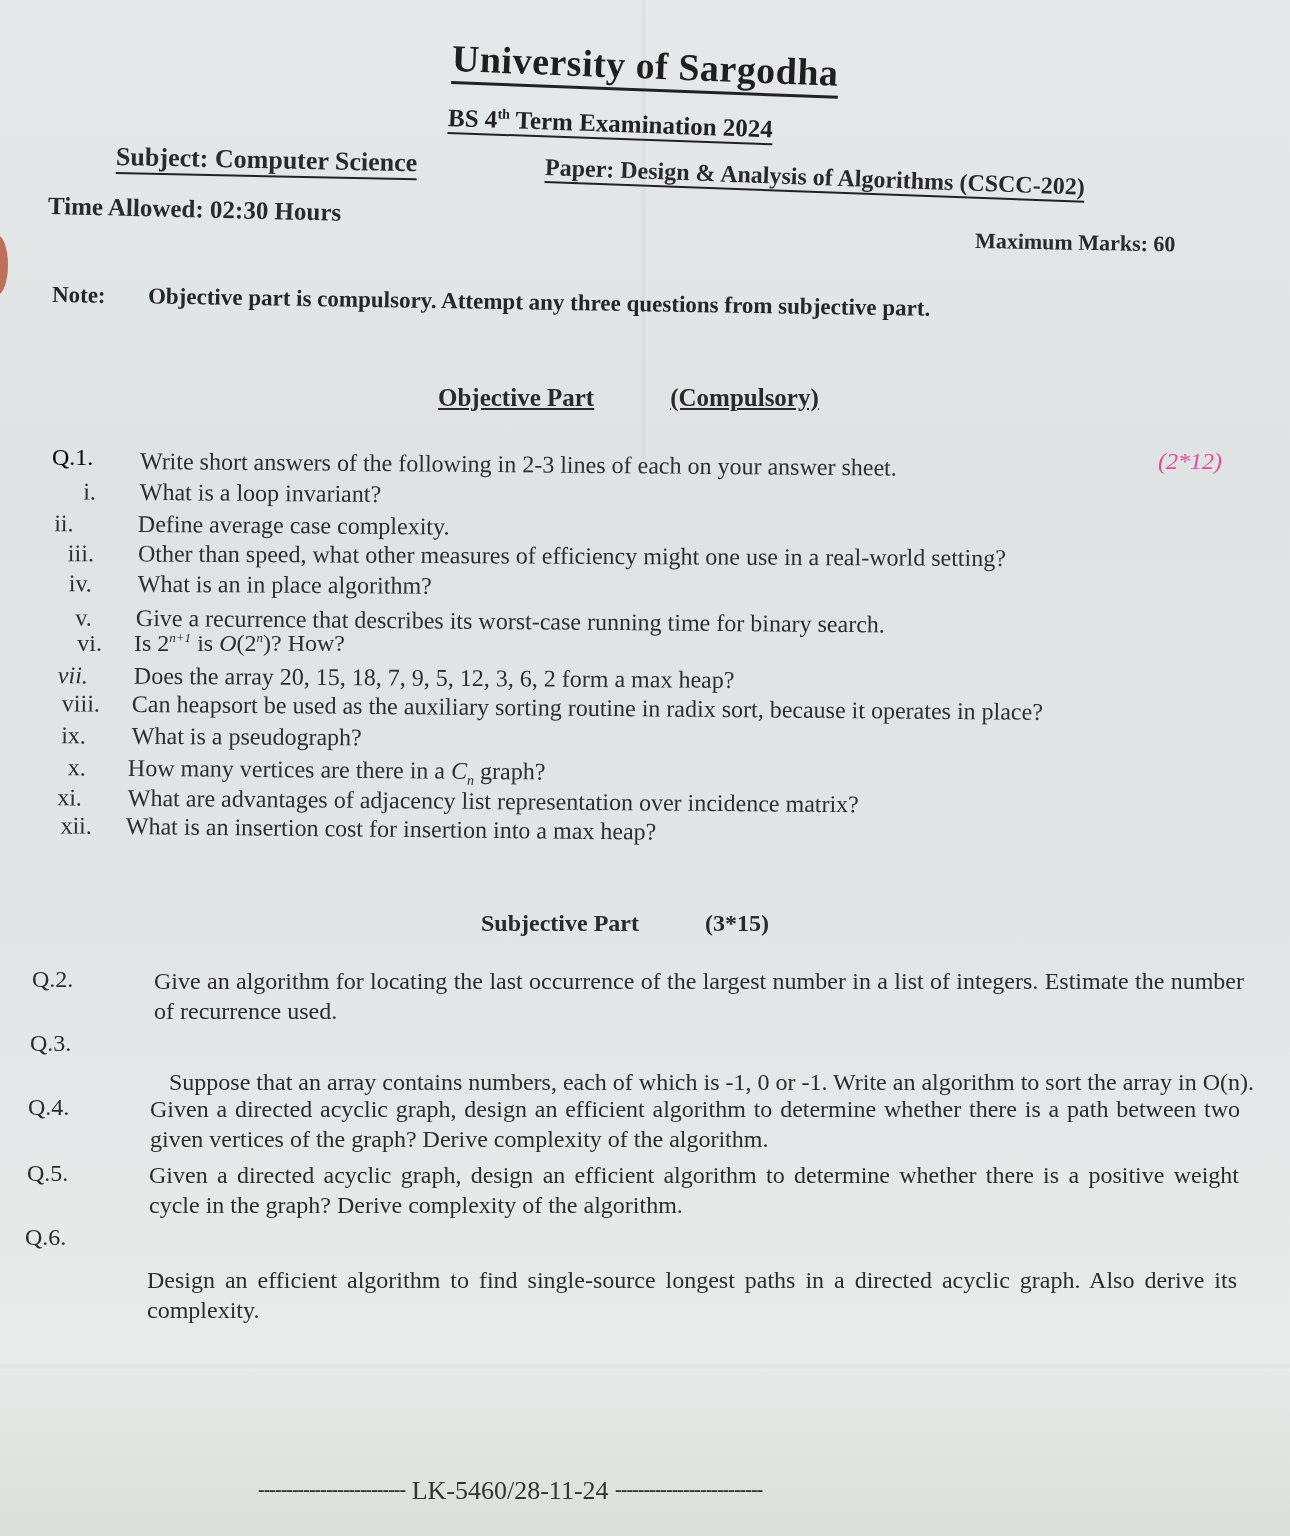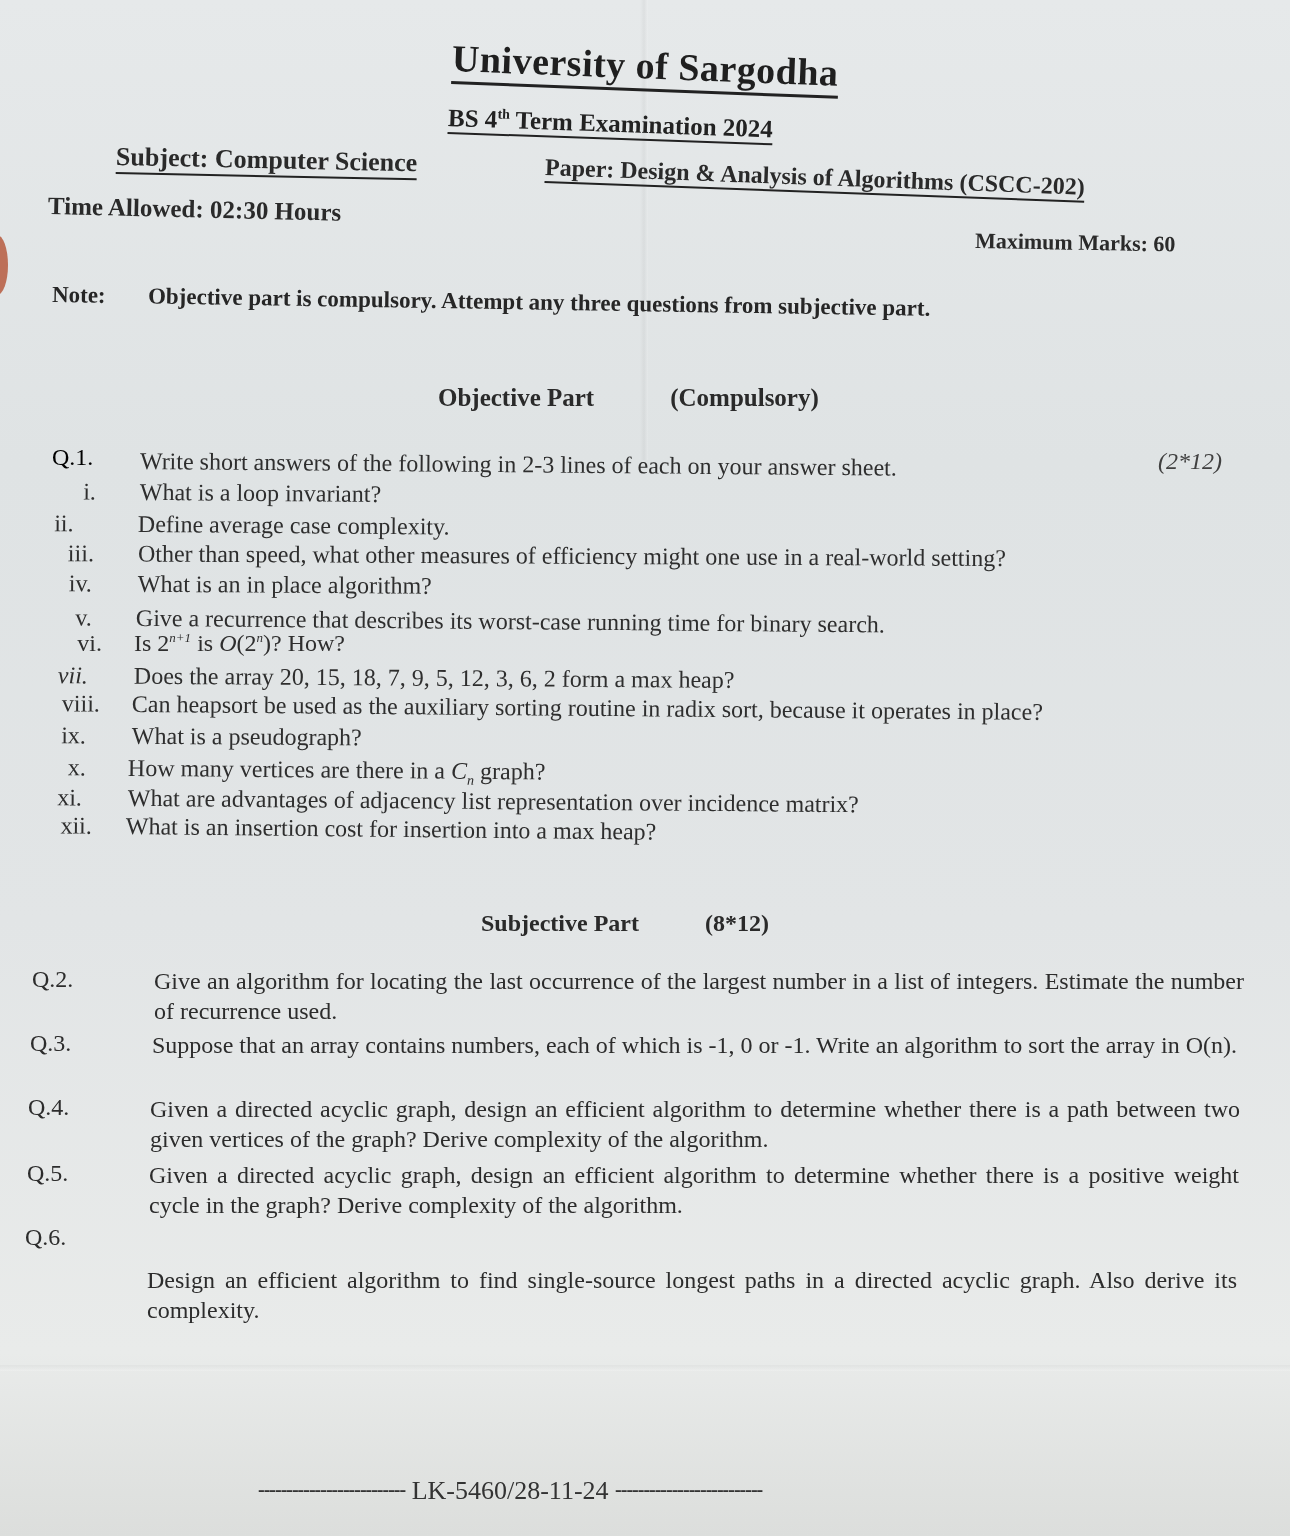--- a/index.html
+++ b/index.html
@@ -71,28 +71,28 @@
   }
   .note {
     left: 52px; top: 282px;
     font-size: 23px; font-weight: bold; color: #262626;
     transform: rotate(0.9deg); transform-origin: left center;
   }
   .note .note-label { display: inline-block; width: 96px; }
 
   .obj-heading {
     left: 438px; top: 384px;
-    font-size: 25px; color: #2a2a2a; font-weight: bold;
+    font-size: 25px; color: #2a2a2a; font-weight: bold; text-decoration: underline;
   }
   .obj-heading .sep { display: inline-block; width: 76px; }
 
   .q1-row { font-size: 24px; color: #2e2e2e; }
   .q1-num { left: 52px; top: 444px; font-size: 24px; color: #000000; }
   .q1-text { left: 140px; top: 448px; transform: rotate(0.5deg); transform-origin: left center; }
-  .q1-marks { left: 1158px; top: 448px; font-size: 24px; font-style: italic; color: #404040; }
+  .q1-marks { left: 1158px; top: 448px; font-size: 24px; font-style: italic; color: #ec4899; }
 
   .sub-list { position: absolute; left: 0; top: 0; }
   .sub-item { position: absolute; white-space: nowrap; font-size: 24px; color: #2e2e2e; }
   .sub-item .rn { position: absolute; text-align: right; width: 60px; }
   .sub-item .tx { position: absolute; }
 
   .subj-heading {
     left: 481px; top: 910px;
     font-size: 24px; color: #2a2a2a; font-weight: bold;
   }
@@ -184,30 +184,30 @@
     <span class="rn" style="left:0;">xi.</span>
     <span class="tx" style="left:106px;">What are advantages of adjacency list representation over incidence matrix?</span>
   </div>
   <div class="sub-item" style="left:20px;top:812px;transform:rotate(0.6deg);transform-origin:left center;">
     <span class="rn" style="left:12px;">xii.</span>
     <span class="tx" style="left:106px;">What is an insertion cost for insertion into a max heap?</span>
   </div>
 </div>
 
 <div class="abs subj-heading">
-  <span>Subjective Part</span><span class="sep"></span><span>(8*12)</span>
+  <span>Subjective Part</span><span class="sep"></span><span>(3*15)</span>
 </div>
 
 <div class="sq" style="left:32px;top:966px;">
   <span class="qn">Q.2.</span>
   <span class="qt" style="left:122px;">Give an algorithm for locating the last occurrence of the largest number in a list of integers. Estimate the number of recurrence used.</span>
 </div>
 <div class="sq" style="left:30px;top:1030px;">
   <span class="qn">Q.3.</span>
-  <span class="qt" style="left:122px;">Suppose that an array contains numbers, each of which is -1, 0 or -1. Write an algorithm to sort the array in O(n).</span>
+  <span class="qt" style="left:139px;margin-top:37px;">Suppose that an array contains numbers, each of which is -1, 0 or -1. Write an algorithm to sort the array in O(n).</span>
 </div>
 <div class="sq" style="left:28px;top:1094px;">
   <span class="qn">Q.4.</span>
   <span class="qt" style="left:122px;">Given a directed acyclic graph, design an efficient algorithm to determine whether there is a path between two given vertices of the graph? Derive complexity of the algorithm.</span>
 </div>
 <div class="sq" style="left:27px;top:1160px;">
   <span class="qn">Q.5.</span>
   <span class="qt" style="left:122px;">Given a directed acyclic graph, design an efficient algorithm to determine whether there is a positive weight cycle in the graph?  Derive complexity of the algorithm.</span>
 </div>
 <div class="sq" style="left:25px;top:1224px;">

